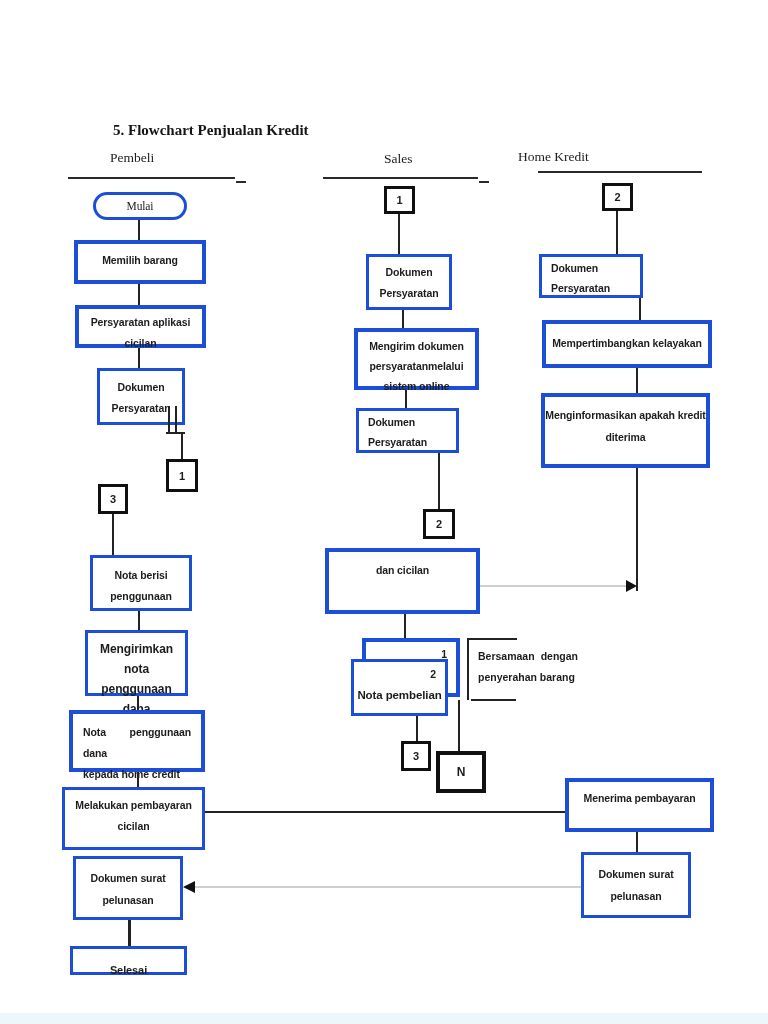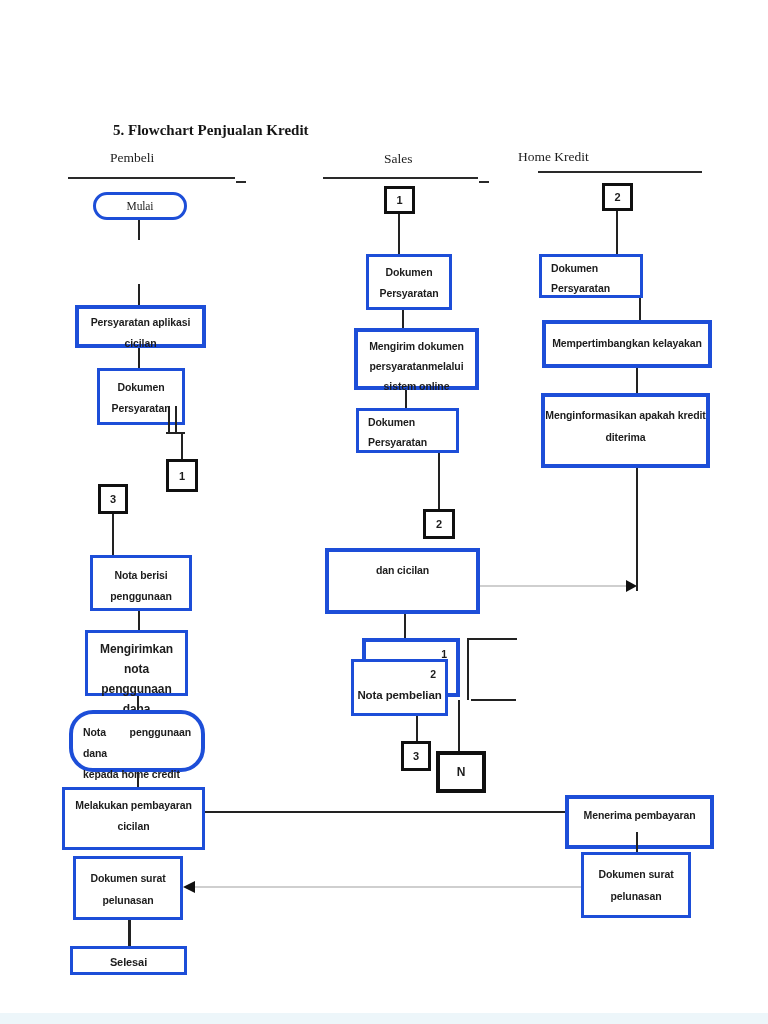--- a/index.html
+++ b/index.html
@@ -42,20 +42,23 @@
   <div class="hdr-line" style="left:236px;top:181px;width:10px;"></div>
   <div class="hdr-line" style="left:323px;top:177px;width:155px;"></div>
   <div class="hdr-line" style="left:479px;top:181px;width:10px;"></div>
   <div class="hdr-line" style="left:538px;top:171px;width:164px;"></div>
 
   <div class="box oval" style="left:93px;top:192px;width:94px;height:28px;">
     <span>Mulai</span>
   </div>
   <div class="vl" style="left:138px;top:220px;width:2px;height:20px;"></div>
 
+  <div class="box heavy" style="left:74px;top:240px;width:132px;height:44px;padding-top:6px;">
+    <div>Memilih barang</div>
+  </div>
   <div class="vl" style="left:138px;top:284px;width:2px;height:21px;"></div>
 
   <div class="box heavy" style="left:75px;top:305px;width:131px;height:43px;padding-top:3px;">
     <div>Persyaratan aplikasi</div>
     <div>cicilan</div>
   </div>
   <div class="vl" style="left:138px;top:348px;width:2px;height:20px;"></div>
 
   <div class="box" style="left:97px;top:368px;width:88px;height:57px;padding-top:6px;">
     <div>Dokumen</div>
@@ -81,39 +84,39 @@
   </div>
   <div class="vl" style="left:138px;top:611px;width:2px;height:19px;"></div>
 
   <div class="box" style="left:85px;top:630px;width:103px;height:66px;padding-top:6px;line-height:20px;font-size:12px;">
     <div>Mengirimkan nota</div>
     <div>penggunaan dana</div>
     <div>melalui sistem</div>
   </div>
   <div class="vl" style="left:137px;top:696px;width:2px;height:14px;"></div>
 
-  <div class="box heavy" style="left:69px;top:710px;width:136px;height:62px;padding-top:8px;border-radius:24px;">
+  <div class="box heavy" style="left:69px;top:710px;width:136px;height:62px;padding-top:8px;">
     <div class="jl">Nota penggunaan dana</div>
     <div class="ta-left" style="padding-left:10px;">kepada home credit</div>
   </div>
   <div class="vl" style="left:137px;top:772px;width:2px;height:15px;"></div>
 
   <div class="box" style="left:62px;top:787px;width:143px;height:63px;padding-top:5px;">
     <div>Melakukan pembayaran</div>
     <div>cicilan</div>
   </div>
   <div class="hl" style="left:205px;top:811px;width:360px;height:1.8px;"></div>
 
   <div class="box" style="left:73px;top:856px;width:110px;height:64px;padding-top:8px;line-height:22px;">
     <div>Dokumen surat</div>
     <div>pelunasan</div>
   </div>
   <div class="vl" style="left:128px;top:920px;width:2.5px;height:26px;"></div>
 
-  <div class="box" style="left:70px;top:946px;width:117px;height:29px;padding-top:3px;font-size:11px;">
+  <div class="box" style="left:70px;top:946px;width:117px;height:29px;padding-top:11px;font-size:11px;">
     <div>Selesai</div>
   </div>
 
   <div class="conn" style="left:384px;top:186px;width:31px;height:28px;">
     <span>1</span>
   </div>
   <div class="vl" style="left:398px;top:214px;width:2px;height:40px;"></div>
 
   <div class="box" style="left:366px;top:254px;width:86px;height:56px;padding-top:5px;">
     <div>Dokumen</div>
@@ -159,20 +162,27 @@
   <div class="conn" style="left:401px;top:741px;width:30px;height:30px;">
     <span>3</span>
   </div>
   <div class="conn" style="left:436px;top:751px;width:50px;height:42px;border-width:4px;font-size:12px;">
     <span>N</span>
   </div>
 
   <div class="vl" style="left:467px;top:638px;width:1.5px;height:62px;"></div>
   <div class="hl" style="left:467px;top:638px;width:50px;height:1.5px;"></div>
   <div class="hl" style="left:471px;top:699px;width:45px;height:1.5px;"></div>
+  <div class="note" style="left:478px;top:646px;width:100px;">
+    <div style="display:flex;justify-content:space-between;">
+      <span>Bersamaan</span>
+      <span>dengan</span>
+    </div>
+    <div>penyerahan barang</div>
+  </div>
 
   <div class="conn" style="left:602px;top:183px;width:31px;height:28px;">
     <span>2</span>
   </div>
   <div class="vl" style="left:616px;top:211px;width:2px;height:43px;"></div>
 
   <div class="box ta-left" style="left:539px;top:254px;width:104px;height:44px;padding-top:1px;line-height:20px;">
     <div>Dokumen</div>
     <div>Persyaratan</div>
   </div>
@@ -182,21 +192,21 @@
     <div>Mempertimbangkan kelayakan</div>
   </div>
   <div class="vl" style="left:636px;top:368px;width:2px;height:25px;"></div>
 
   <div class="box heavy" style="left:541px;top:393px;width:169px;height:75px;padding-top:7px;line-height:22px;">
     <div>Menginformasikan apakah kredit</div>
     <div>diterima</div>
   </div>
   <div class="vl" style="left:636px;top:468px;width:2px;height:123px;"></div>
 
-  <div class="box heavy" style="left:565px;top:778px;width:149px;height:54px;padding-top:6px;margin-top:17px;">
+  <div class="box heavy" style="left:565px;top:778px;width:149px;height:54px;padding-top:6px;">
     <div>Menerima pembayaran</div>
   </div>
   <div class="vl" style="left:636px;top:832px;width:2px;height:20px;"></div>
 
   <div class="box" style="left:581px;top:852px;width:110px;height:66px;padding-top:8px;line-height:22px;">
     <div>Dokumen surat</div>
     <div>pelunasan</div>
   </div>
 
   <div class="hl grayl" style="left:195px;top:886px;width:386px;height:2px;"></div>

